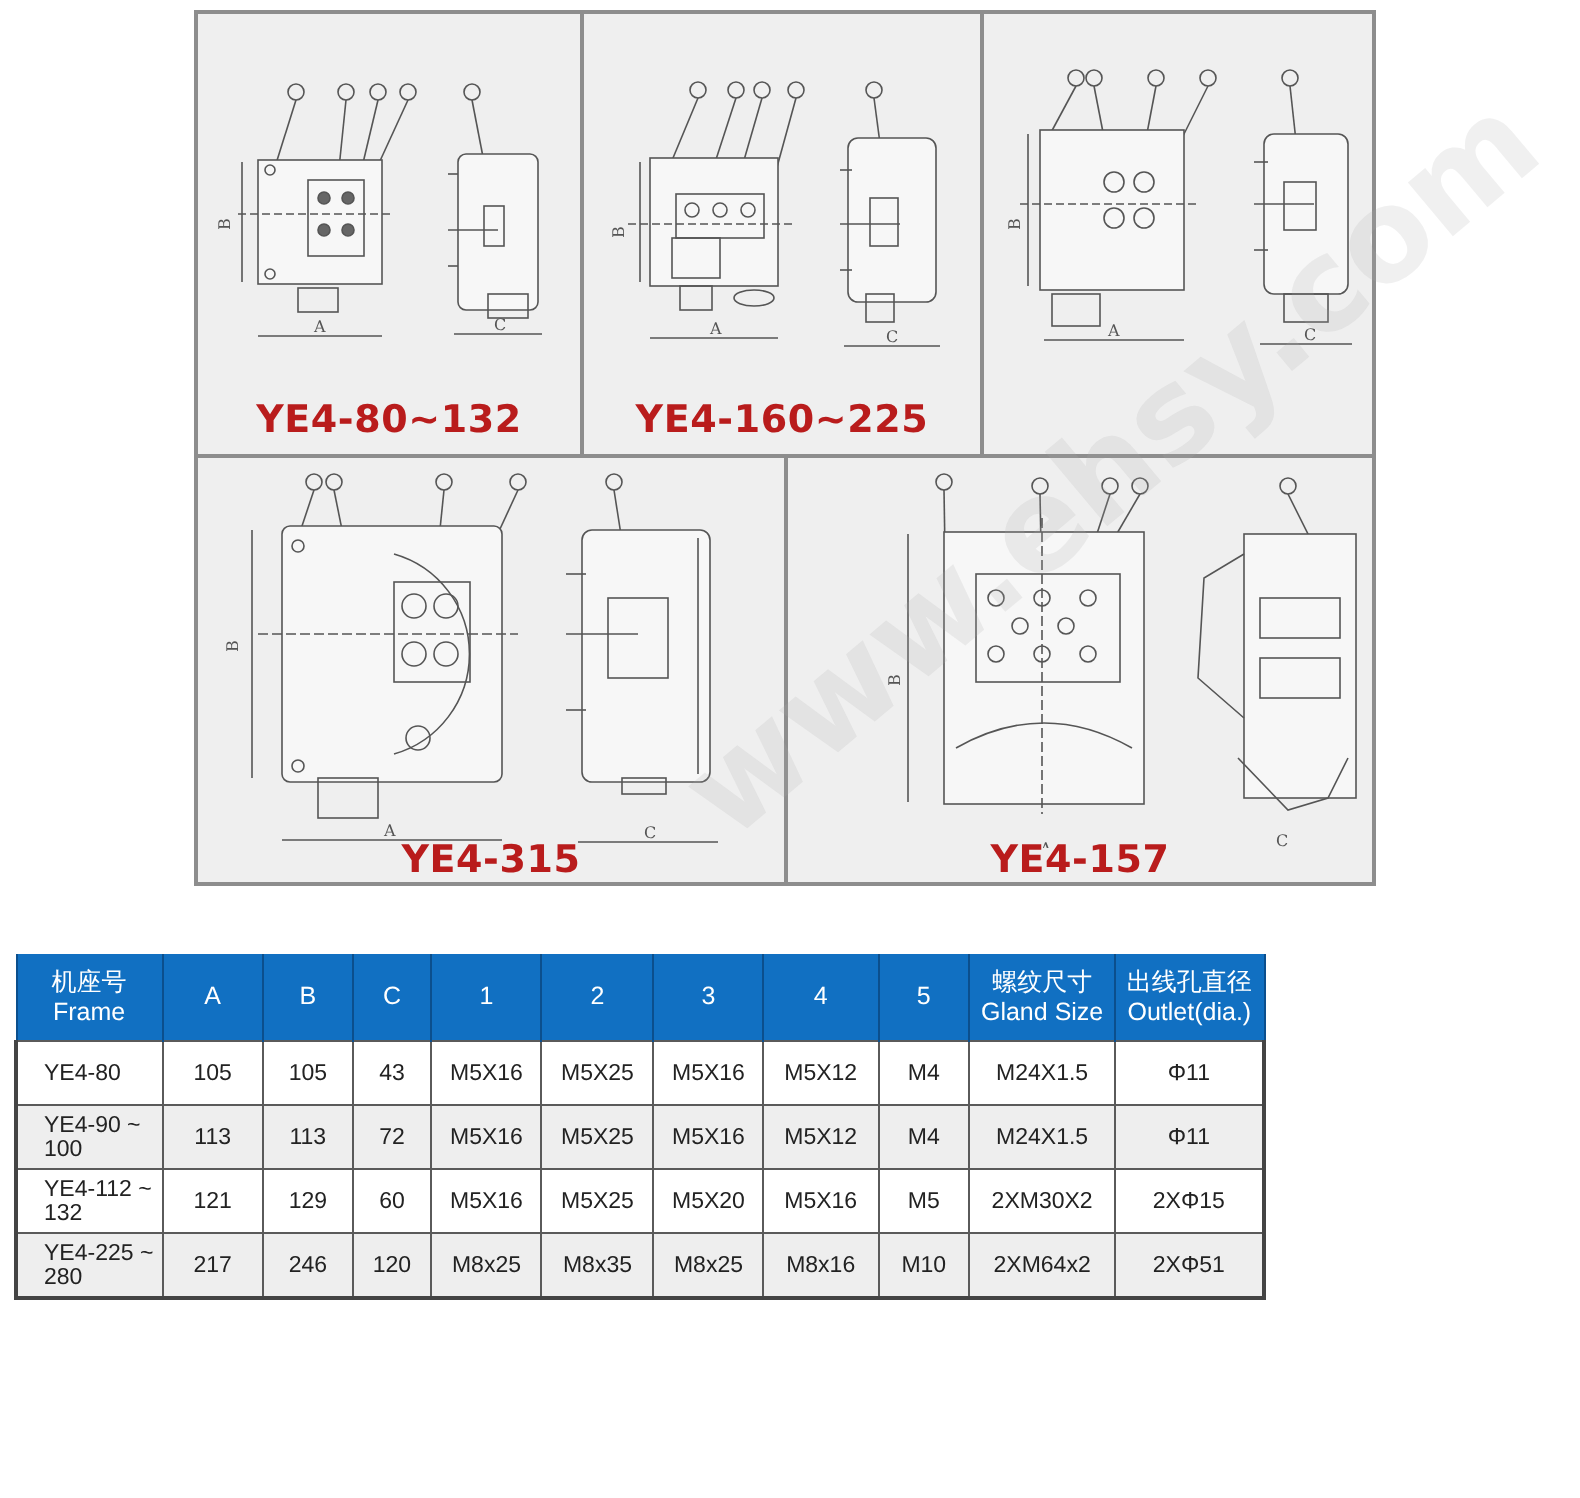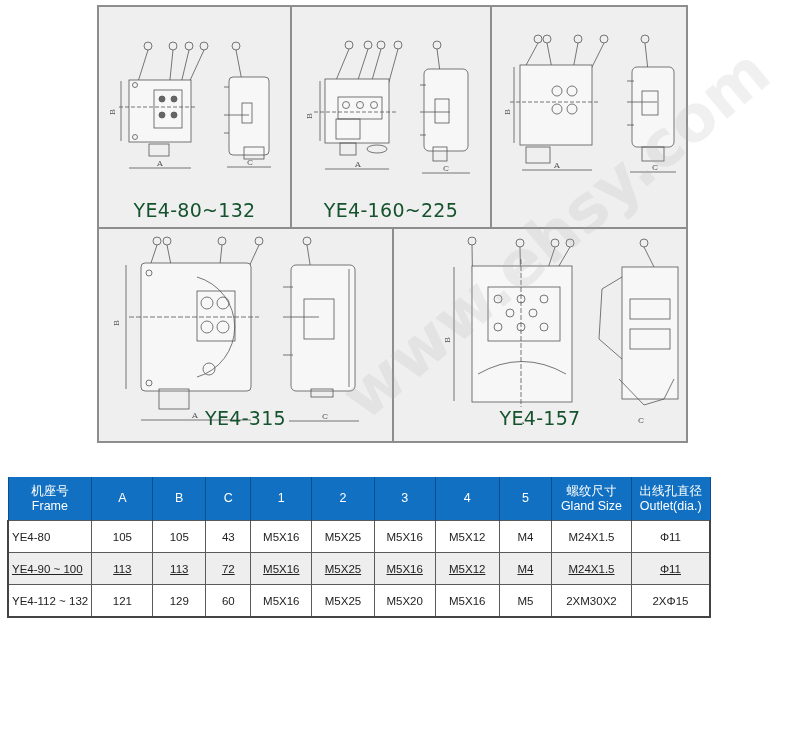--- a/index.html
+++ b/index.html
@@ -2,30 +2,30 @@
 <html><head>
 <meta charset="utf-8">
 <style>
   html, body { margin:0; padding:0; background:#ffffff; }
   body { width:790px; height:749px; position:relative; overflow:hidden; font-family:"DejaVu Sans", sans-serif; }
 
   .diagram-panel { position:absolute; left:97px; top:5px; width:591px; height:438px; background:#efefef; border:2px solid #8d8d8d; box-sizing:border-box; }
   .cell { position:absolute; box-sizing:border-box; border-color:#8d8d8d; border-style:solid; border-width:0; }
   .cell.r1 { top:0; height:222px; border-bottom-width:2px; }
   .cell.r2 { top:222px; height:212px; }
-  .cell .caption { position:absolute; left:0; right:0; text-align:center; color:#14532d; font-weight:normal; font-size:19px; letter-spacing:0.3px; }
+  .cell .caption { position:absolute; left:0; right:0; text-align:center; color:#b91c1c; font-weight:bold; font-size:19px; letter-spacing:0.3px; }
   .cell.r1 .caption { top:192px; }
-  .cell.r2 .caption { top:178px; }
+  .cell.r2 .caption { top:190px; }
   .cell svg { position:absolute; left:0; top:0; }
 
-  .spec-table { position:absolute; left:7px; top:477px; width:704px; border-collapse:collapse; font-family:"Liberation Sans", sans-serif; font-size:11.5px; color:#222; }
+  .spec-table { position:absolute; left:7px; top:477px; width:626px; border-collapse:collapse; font-family:"Liberation Sans", sans-serif; font-size:11.5px; color:#222; }
   .spec-table th { background:#1170c2; color:#ffffff; font-weight:normal; font-size:12.5px; line-height:15px; height:43px; border-left:1px solid #0b4f8d; border-right:1px solid #0b4f8d; padding:0; text-align:center; }
   .spec-table td { height:31px; border:1px solid #5a5a5a; text-align:center; padding:0; }
-  .spec-table td.frame { text-align:left; padding-left:3px; }
-  .spec-table tr.alt td { background:#eeeeee;text-decoration:underline; }
+  .spec-table td.frame { text-align:left; padding-left:13px; }
+  .spec-table tr.alt td { background:#eeeeee; }
   .spec-table tbody { border-left:2px solid #444; border-right:2px solid #444; border-bottom:2px solid #444; }
 
   .watermark { position:absolute; color:rgba(170,170,170,0.18); font-family:"DejaVu Sans", sans-serif; font-weight:bold; font-size:64px; transform:rotate(-40deg); pointer-events:none; white-space:nowrap; }
 </style>
 </head>
 <body>
 
 <div class="diagram-panel">
 
   <div class="cell r1" style="left:0;width:193px;border-right-width:2px;">
@@ -293,14 +293,27 @@
         <td>129</td>
         <td>60</td>
         <td>M5X16</td>
         <td>M5X25</td>
         <td>M5X20</td>
         <td>M5X16</td>
         <td>M5</td>
         <td>2XM30X2</td>
         <td>2XΦ15</td>
       </tr>
+      <tr class="alt">
+        <td class="frame">YE4-225 ~ 280</td>
+        <td>217</td>
+        <td>246</td>
+        <td>120</td>
+        <td>M8x25</td>
+        <td>M8x35</td>
+        <td>M8x25</td>
+        <td>M8x16</td>
+        <td>M10</td>
+        <td>2XM64x2</td>
+        <td>2XΦ51</td>
+      </tr>
     </tbody>
 </table>
 
 </body></html>

